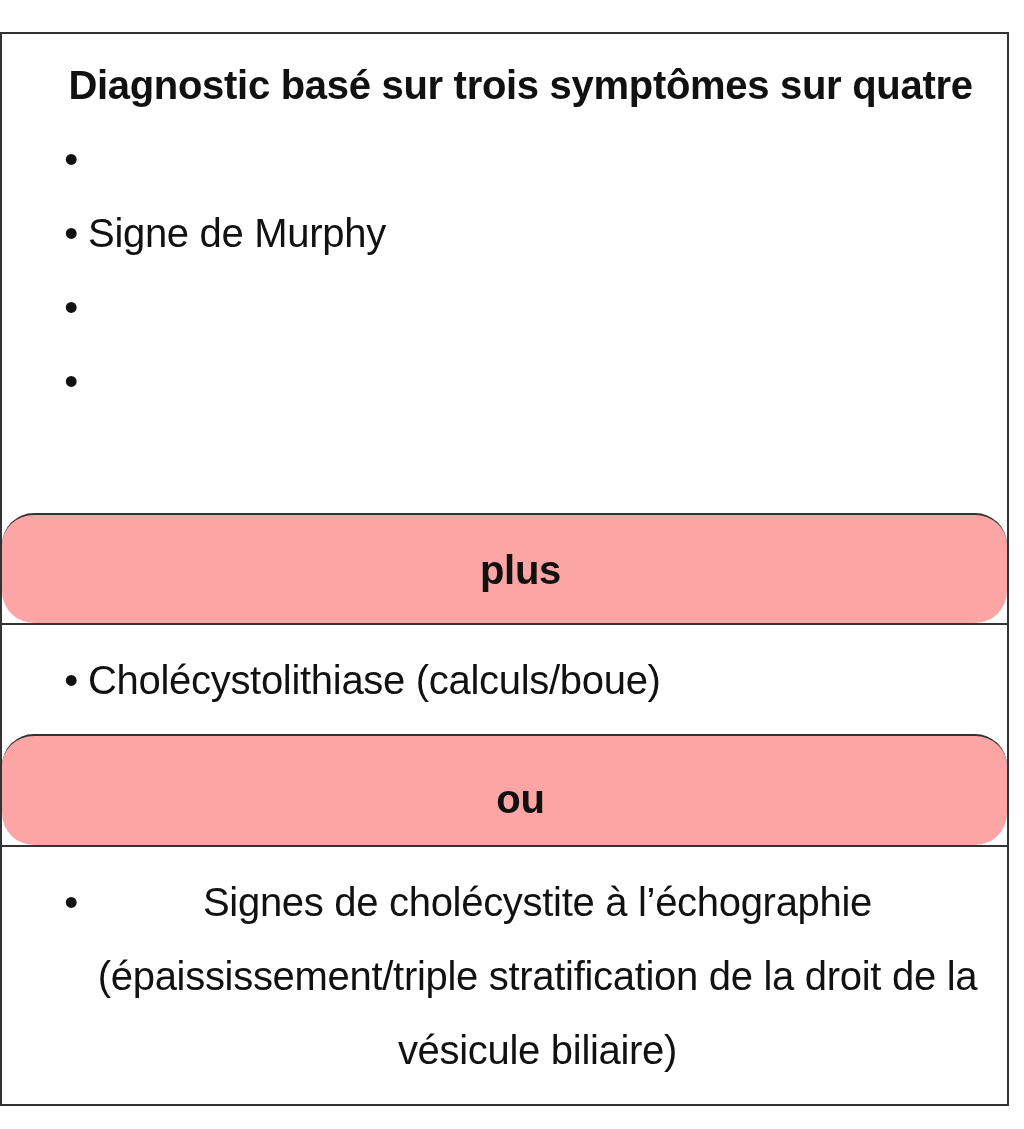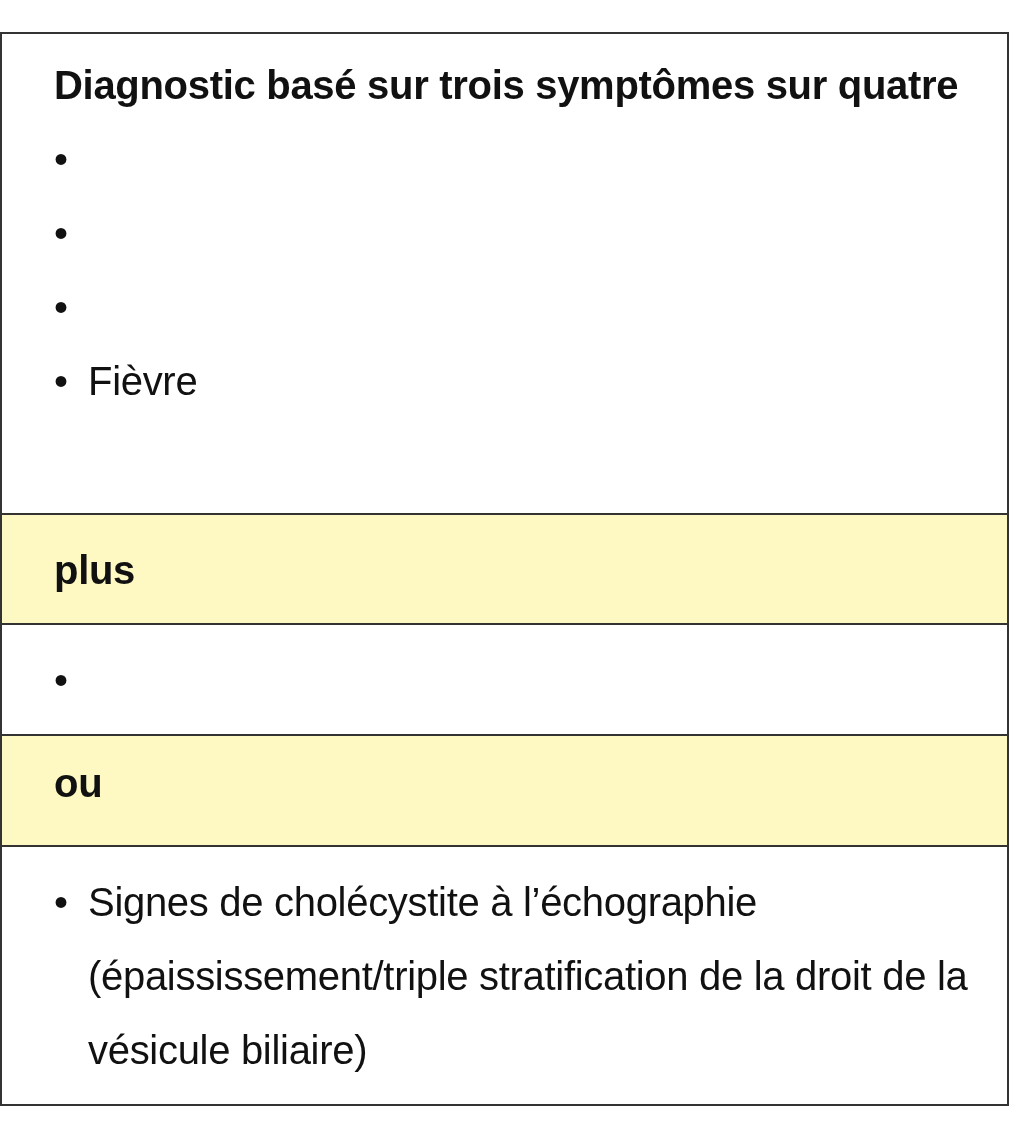--- a/index.html
+++ b/index.html
@@ -1,58 +1,59 @@
 <!DOCTYPE html>
 <html><head>
 <meta charset="utf-8">
 <style>
   html, body { margin: 0; padding: 0; background: #ffffff; }
   body { width: 1024px; height: 1129px; position: relative; font-family: "Liberation Sans", sans-serif; color: #111; }
   .table {
     position: absolute; left: 0px; top: 32px; width: 1009px;
     border: 2px solid #333; border-left: 2px solid #333; box-sizing: border-box;
   }
-  .row { border-top: 2px solid #333; box-sizing: border-box; padding-left: 52px; padding-right: 20px; }
+  .row { border-top: 2px solid #333; box-sizing: border-box; padding-left: 52px; padding-right: 20px; text-align: center; }
   .row:first-child { border-top: none; }
-  .shaded { background: #fef9c3; }
+  .shaded { background: #fca5a5; border-radius: 32px; }
   .heading { font-weight: bold; font-size: 40px; line-height: 74px; letter-spacing: -0.3px; }
   .item { font-size: 40px; line-height: 74px; display: flex; letter-spacing: -0.3px; }
   .bullet { width: 34px; flex: 0 0 34px; }
   .r1 { padding-top: 14px; padding-bottom: 12px; height: 479px; }
   .r2 { height: 110px; padding-top: 18px; }
   .r3 { height: 111px; padding-top: 18px; }
-  .r4 { height: 111px; padding-top: 10px; }
+  .r4 { height: 111px; padding-top: 26px; }
   .r5 { height: 259px; padding-top: 18px; }
 </style>
 </head>
 <body>
 
 <div class="table">
   <div class="row r1">
     <div class="heading">Diagnostic basé sur trois symptômes sur quatre</div>
     <div class="item">
         <span class="bullet">•</span>
       </div>
     <div class="item">
         <span class="bullet">•</span>
+        <span>Signe de Murphy</span>
       </div>
     <div class="item">
         <span class="bullet">•</span>
       </div>
     <div class="item">
         <span class="bullet">•</span>
-        <span>Fièvre</span>
       </div>
   </div>
   <div class="row r2 shaded">
     <div class="heading">plus</div>
   </div>
   <div class="row r3">
     <div class="item">
         <span class="bullet">•</span>
+        <span>Cholécystolithiase (calculs/boue)</span>
       </div>
   </div>
   <div class="row r4 shaded">
     <div class="heading">ou</div>
   </div>
   <div class="row r5">
     <div class="item">
         <span class="bullet">•</span>
         <span>Signes de cholécystite à l’échographie (épaississement/triple stratification de la droit de la vésicule biliaire)</span>
       </div>

